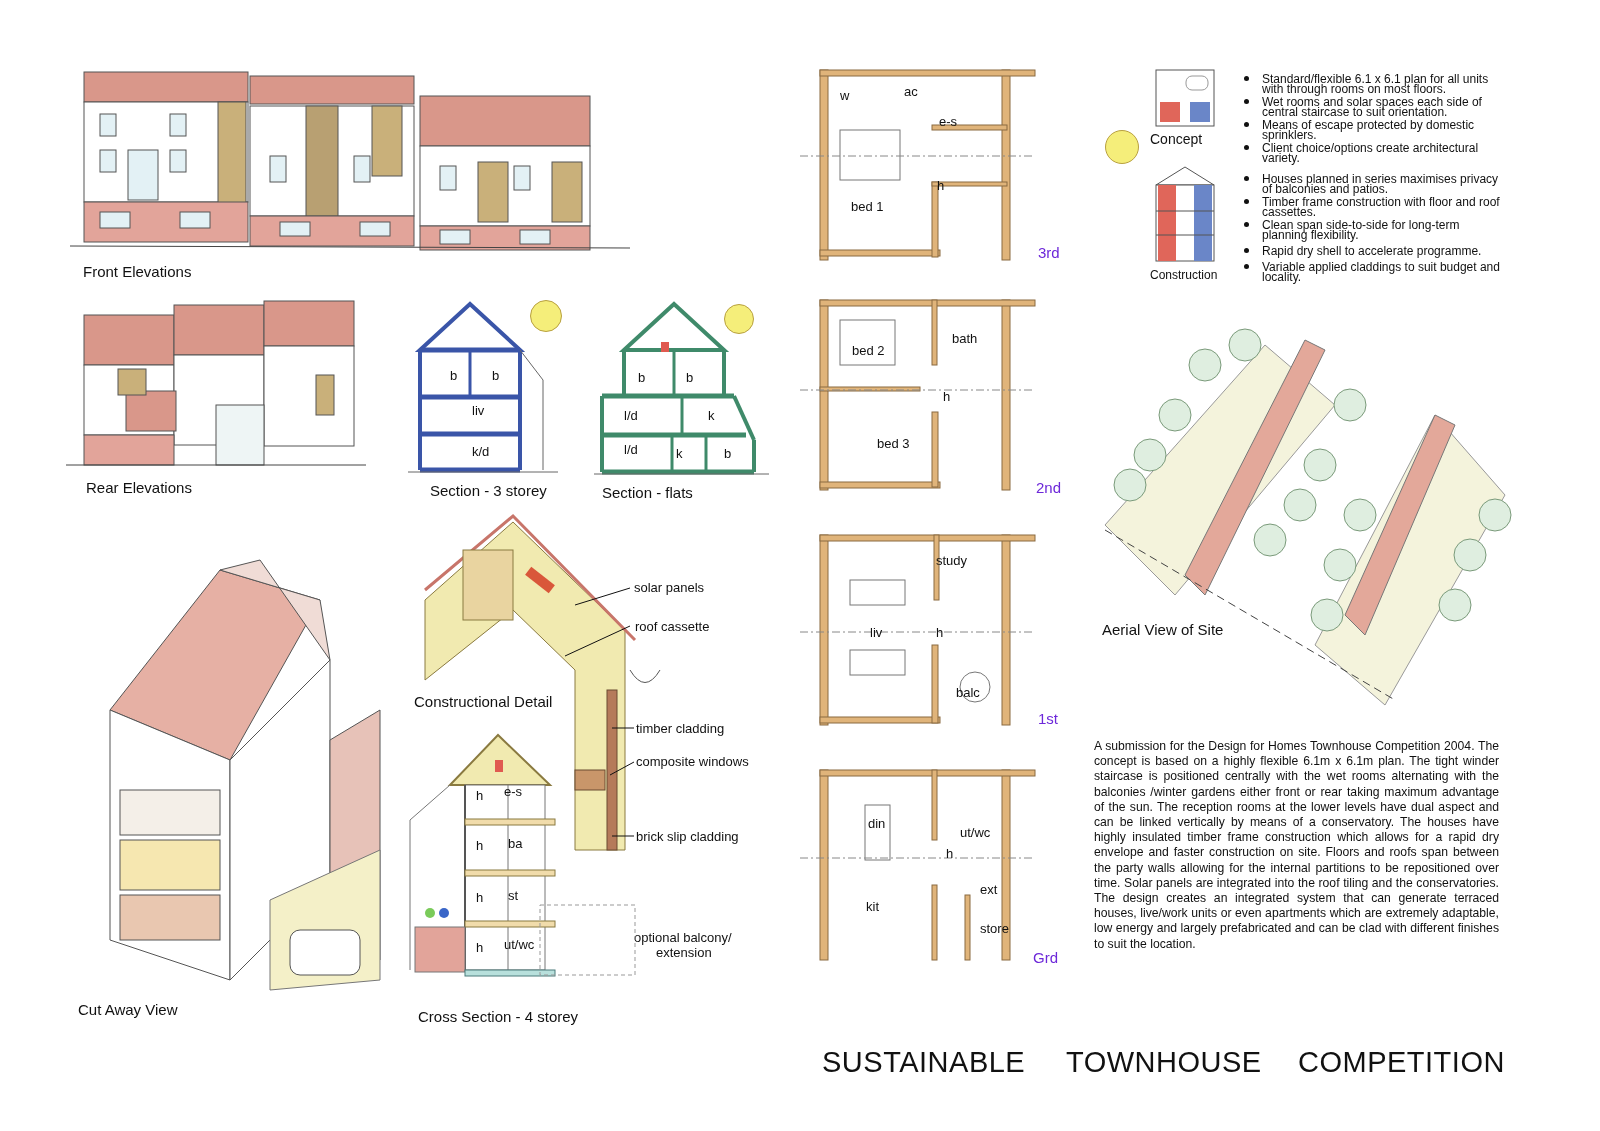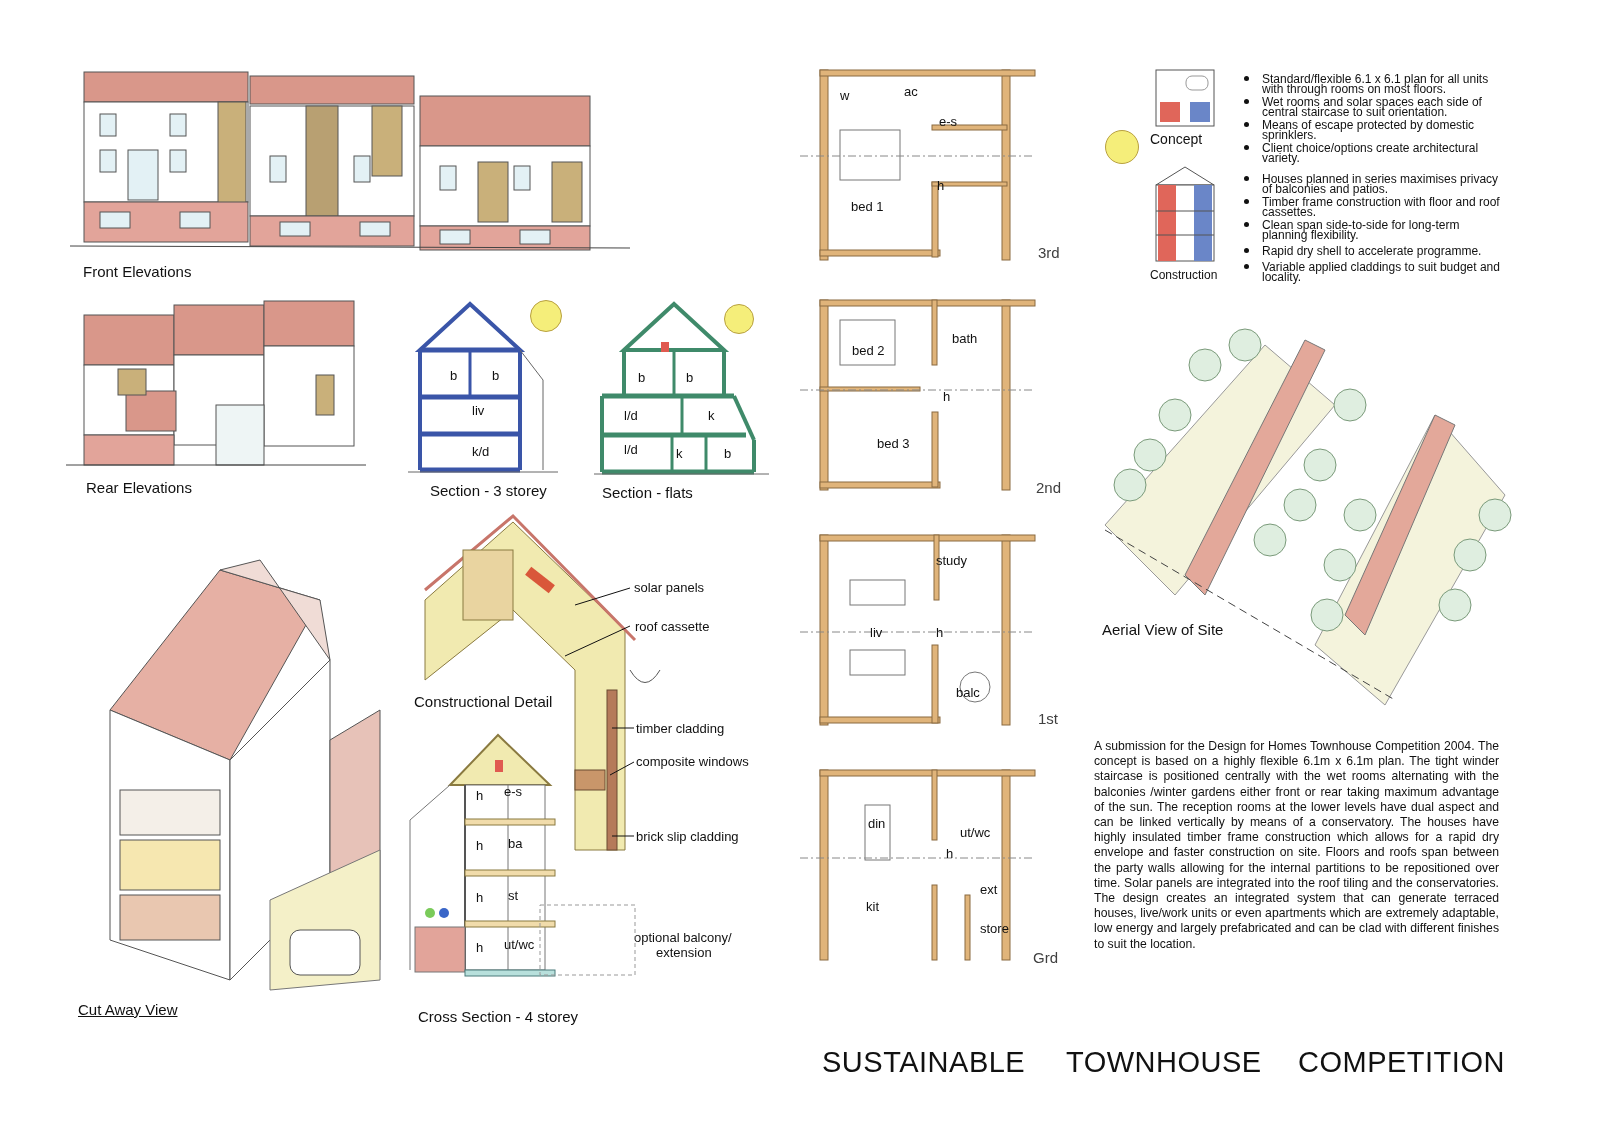--- a/index.html
+++ b/index.html
@@ -2,21 +2,21 @@
 <html><head>
 <meta charset="utf-8">
 <style>
   html, body { margin: 0; padding: 0; background: #ffffff; }
   body { width: 1600px; height: 1131px; position: relative; overflow: hidden;
          font-family: "Liberation Sans", sans-serif; color: #111; }
   .abs { position: absolute; }
   .caption { position: absolute; font-size: 15px; color: #111; white-space: nowrap; }
   .label { position: absolute; font-size: 13px; color: #111; white-space: nowrap; }
   .room { position: absolute; font-size: 13px; color: #111; white-space: nowrap; }
-  .floor-lbl { position: absolute; font-size: 15px; color: #404040; }
+  .floor-lbl { position: absolute; font-size: 15px; color: #6d28d9; }
   .bullets { position: absolute; margin: 0; padding: 0; list-style: none; font-size: 12px; line-height: 10px; }
   .bullets li { position: relative; padding-left: 20px; margin-bottom: 3px; }
   .bullets li::before { content: ""; position: absolute; left: 2px; top: 2px; width: 5px; height: 5px; background: #111; border-radius: 50%; }
   .para { position: absolute; font-size: 12.2px; line-height: 15.2px; text-align: justify; color: #111; }
   .title-word { position: absolute; font-size: 29px; letter-spacing: 0.5px; color: #111; top: 1002px; margin-top: 44px; }
   svg { position: absolute; overflow: visible; }
 </style>
 </head>
 <body>
 
@@ -140,21 +140,21 @@
     <polygon points="40,150 160,200 160,420 40,380" fill="#fff" stroke="#555"></polygon>
     <polygon points="160,200 260,100 260,320 160,420" fill="#fff" stroke="#555"></polygon>
     <rect x="50" y="230" width="100" height="45" fill="#f4efe8" stroke="#555"></rect>
     <rect x="50" y="280" width="100" height="50" fill="#f6e7b0" stroke="#555"></rect>
     <rect x="50" y="335" width="100" height="45" fill="#e9c7b0" stroke="#555"></rect>
     <polygon points="260,180 310,150 310,400 260,380" fill="#e7c2b8" stroke="#555"></polygon>
     <polygon points="200,340 310,290 310,420 200,430" fill="#f4f0c8" stroke="#777"></polygon>
     <rect x="220" y="370" width="70" height="45" rx="10" fill="#fff" stroke="#555"></rect>
   </svg>
 </div>
-<div class="caption" style="left:78px;top:1001px;text-decoration:underline;">Cut Away View</div>
+<div class="caption" style="left:78px;top:1001px;">Cut Away View</div>
 
 <div class="abs" style="left:425px;top:520px;width:230px;height:330px;">
   <svg width="230" height="330">
     <polygon points="0,80 88,2 200,110 200,330 150,330 150,150 88,90 0,160" fill="#f1eab0" stroke="#8a7a40"></polygon>
     <polyline points="0,70 88,-4 210,120" fill="none" stroke="#c8756a" stroke-width="3"></polyline>
     <rect x="38" y="30" width="50" height="70" fill="#e9d4a0" stroke="#8a7a40"></rect>
     <rect x="100" y="55" width="30" height="10" fill="#d9573a" transform="rotate(38 115 60)"></rect>
     <rect x="182" y="170" width="10" height="160" fill="#b57a5a" stroke="#6a4a30"></rect>
     <rect x="150" y="250" width="30" height="20" fill="#c9966a" stroke="#6a4a30"></rect>
     <path d="M 205 150 q 15 25 30 0" fill="none" stroke="#555"></path>

